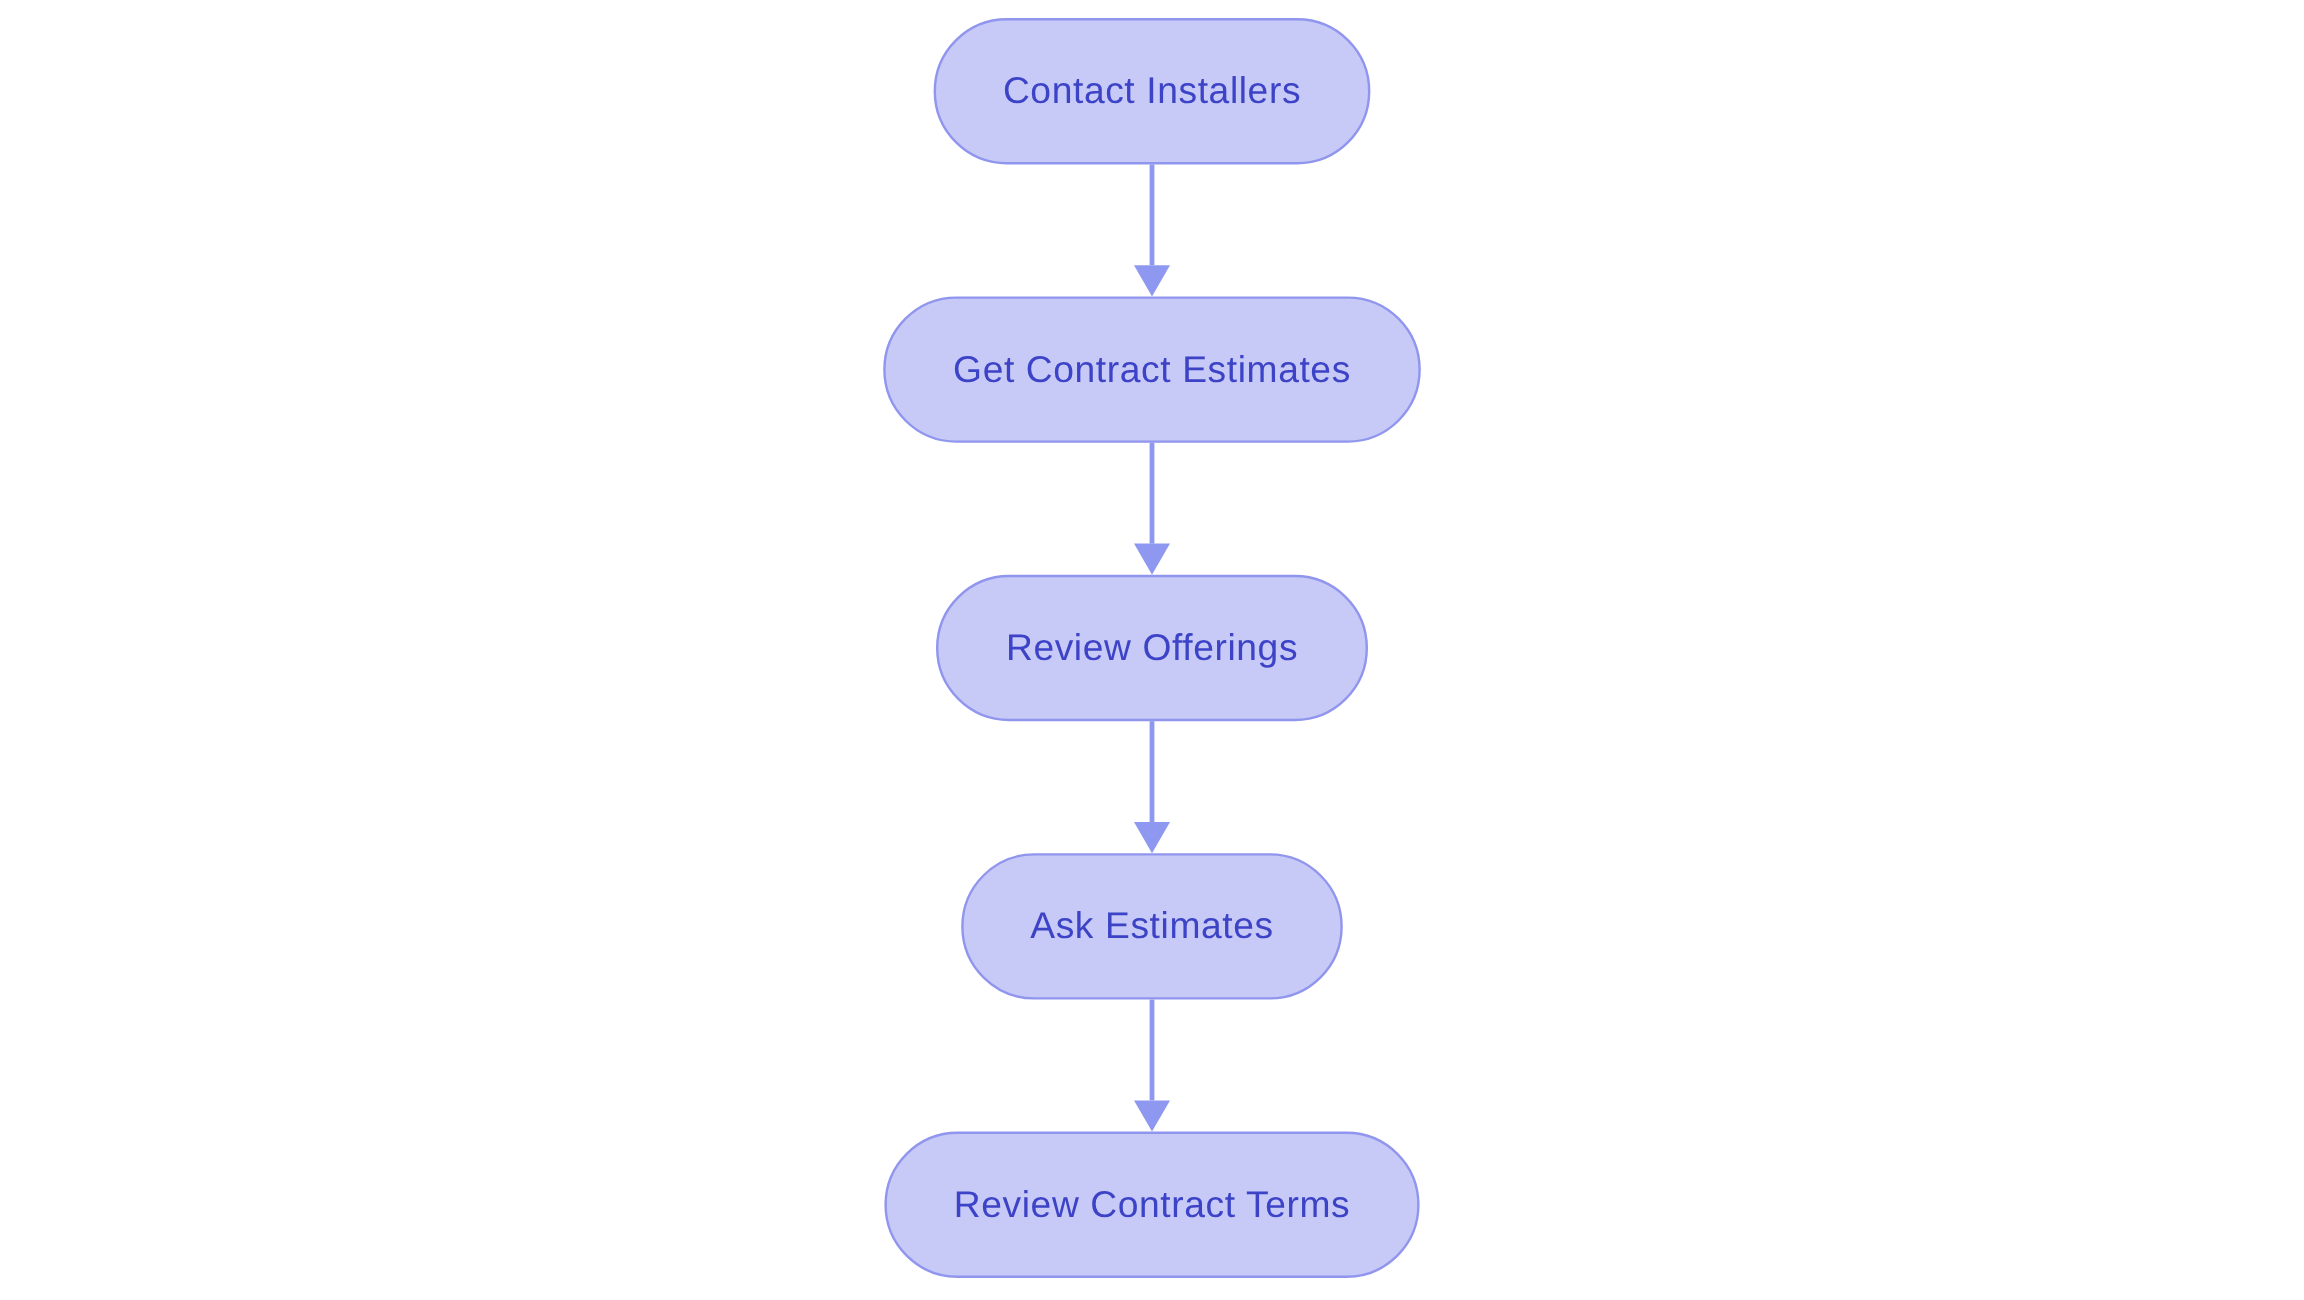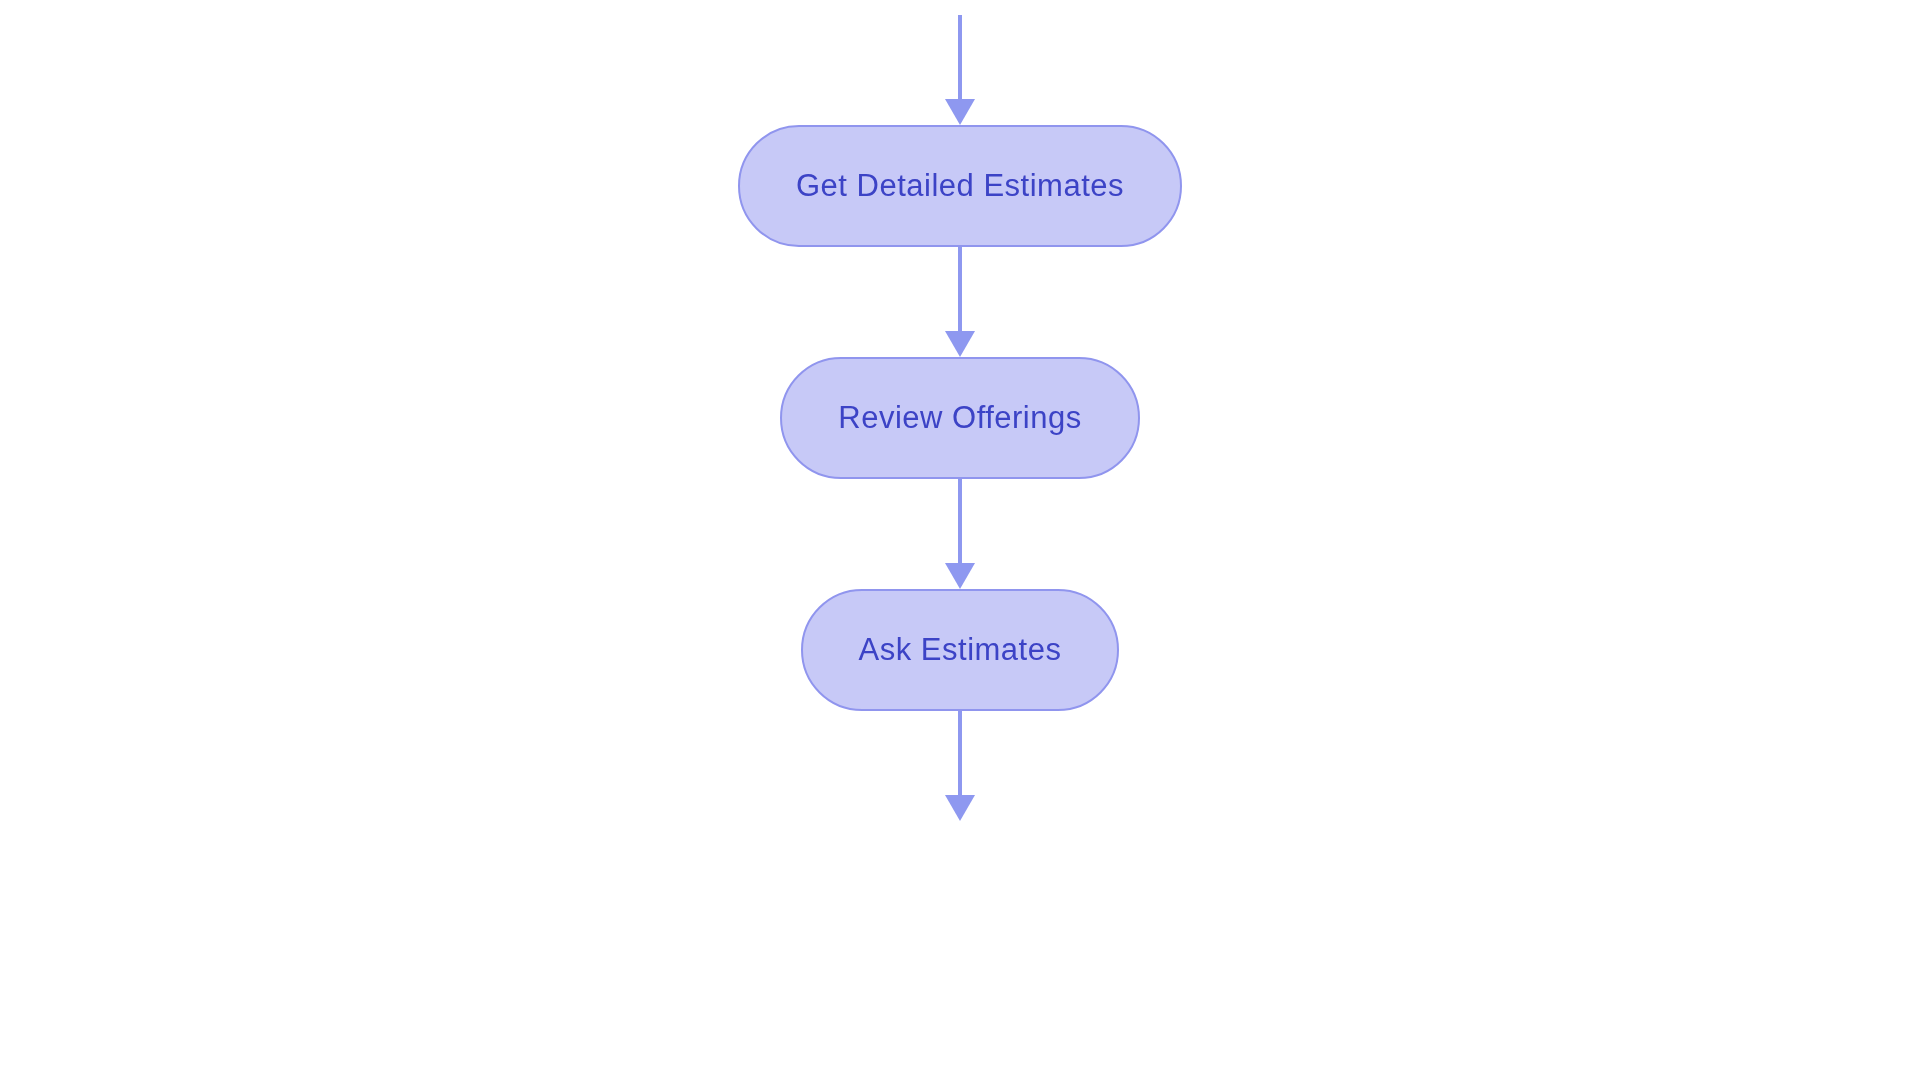--- a/index.html
+++ b/index.html
@@ -61,28 +61,31 @@
     border-left: 15px solid transparent;
     border-right: 15px solid transparent;
     border-top: 26px solid var(--arrow);
   }
 </style>
 </head>
 <body>
 
 <div class="flowchart">
 
+  <div class="node">
+    <span class="node-label">Contact Installers</span>
+  </div>
 
   <div class="connector">
     <div class="connector-line"></div>
     <div class="connector-arrowhead"></div>
   </div>
 
   <div class="node">
-    <span class="node-label">Get Detailed Estimates</span>
+    <span class="node-label">Get Contract Estimates</span>
   </div>
 
   <div class="connector">
     <div class="connector-line"></div>
     <div class="connector-arrowhead"></div>
   </div>
 
   <div class="node">
     <span class="node-label">Review Offerings</span>
   </div>
@@ -94,14 +97,17 @@
 
   <div class="node">
     <span class="node-label">Ask Estimates</span>
   </div>
 
   <div class="connector">
     <div class="connector-line"></div>
     <div class="connector-arrowhead"></div>
   </div>
 
+  <div class="node">
+    <span class="node-label">Review Contract Terms</span>
+  </div>
 
 </div>
 
 </body></html>

